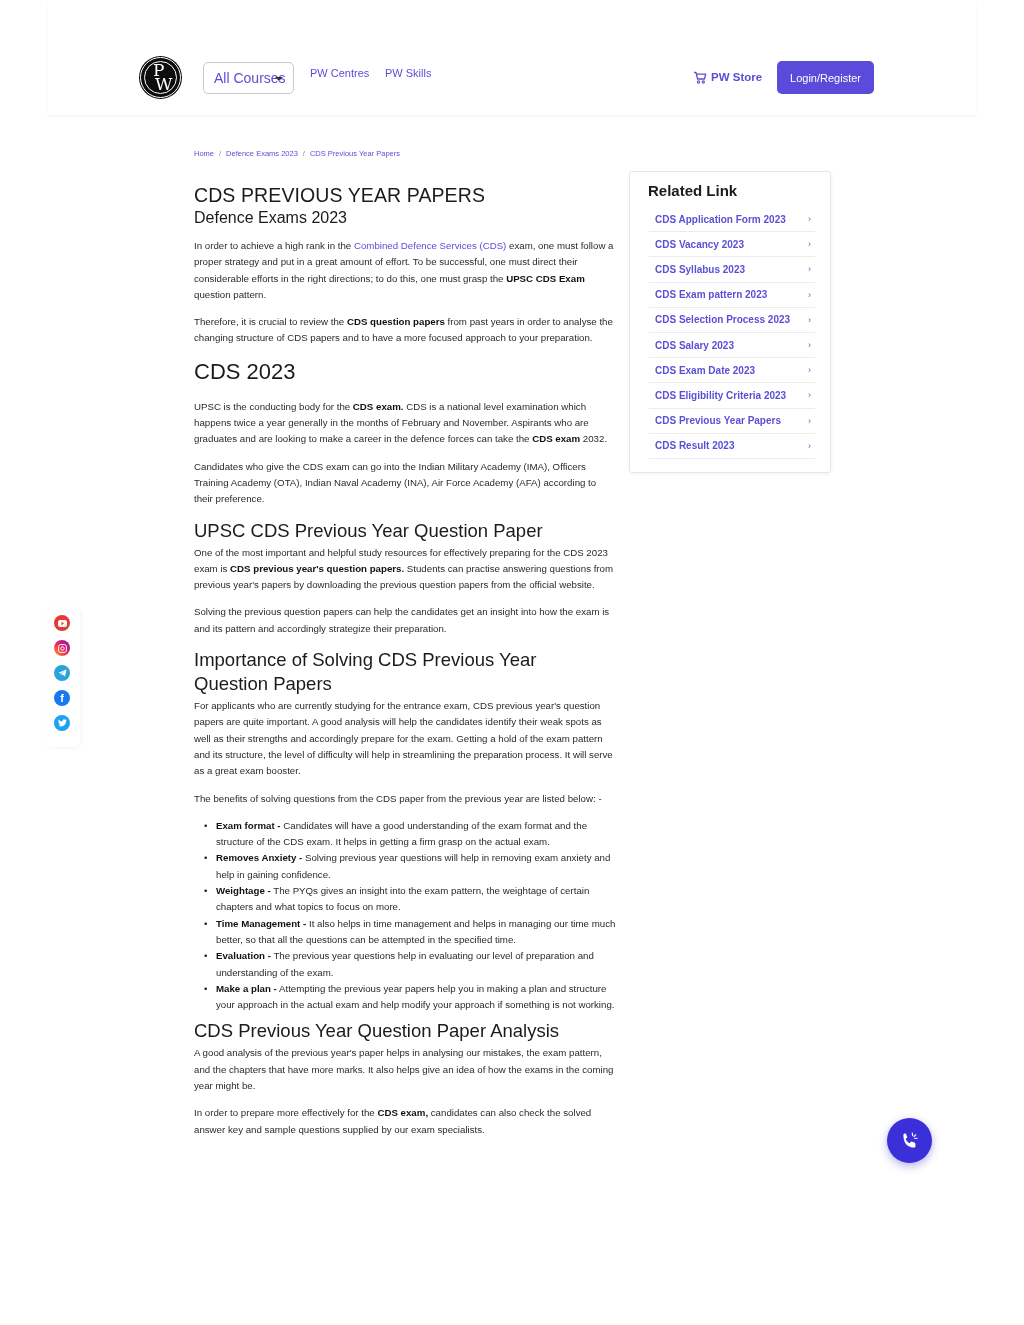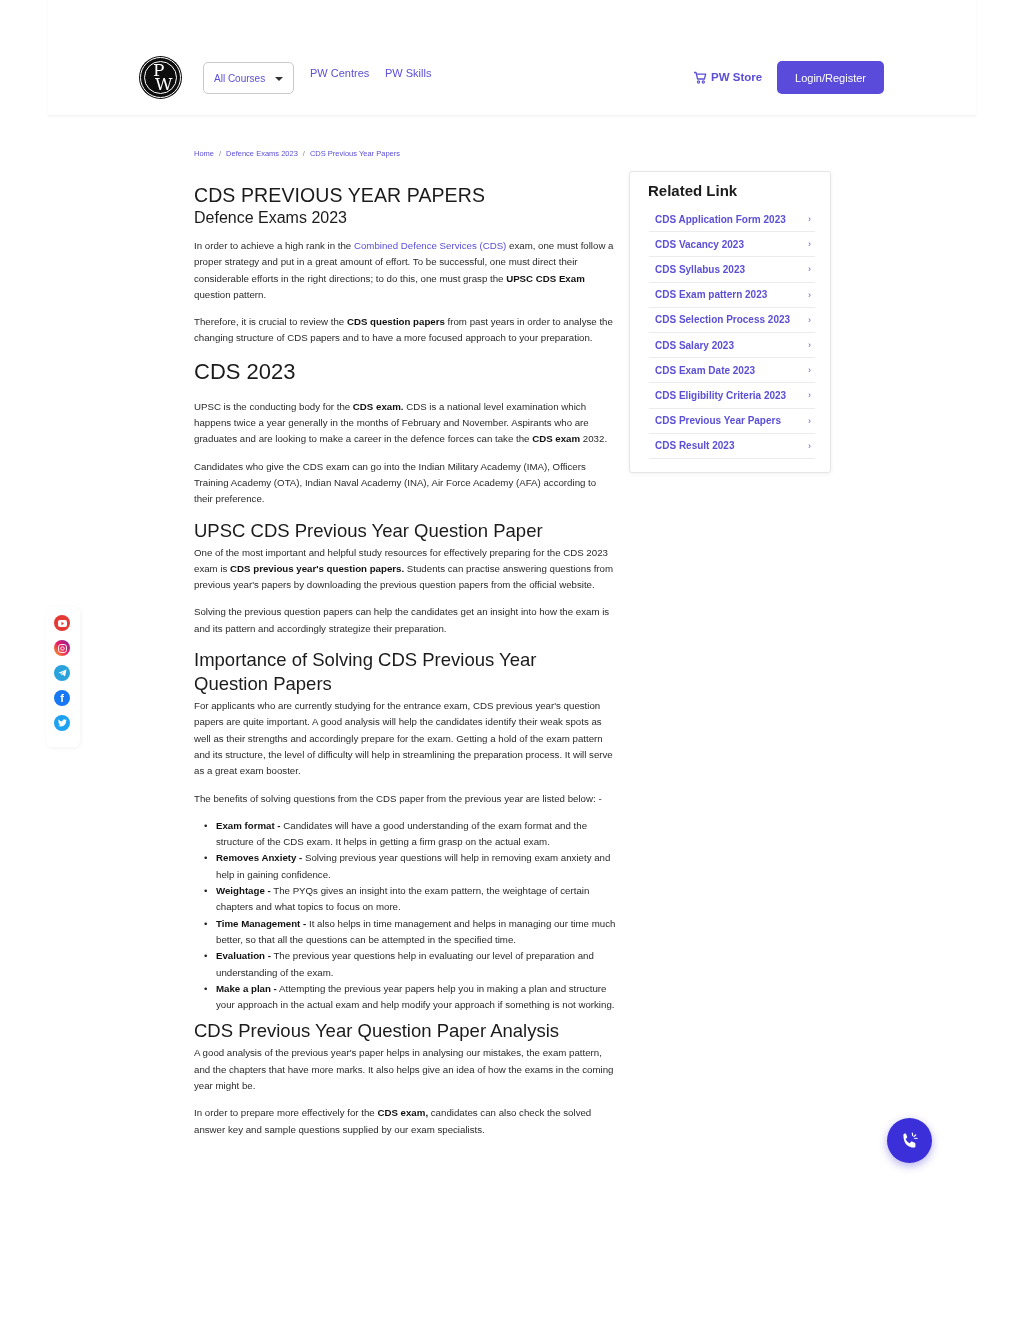--- a/index.html
+++ b/index.html
@@ -5,25 +5,25 @@
   * { box-sizing: border-box; margin: 0; padding: 0; }
   html, body { width: 1024px; height: 1325px; background: #ffffff; overflow: hidden; }
   body { font-family: "Liberation Sans", "DejaVu Sans", sans-serif; color: #1b1b1b; position: relative; }
 
   
   .header { position: absolute; left: 48px; top: 0; width: 928px; height: 116px; box-shadow: 0 1px 2px rgba(0,0,0,0.04); border-bottom: 1px solid #f5f5f5; }
   .logo { position: absolute; left: 92px; top: 57px; width: 41px; height: 41px; border-radius: 50%; background: #0d0d0d; border: 1.5px solid #fff; box-shadow: 0 0 0 1px #0d0d0d; color: #fff; font-family: "DejaVu Serif", serif; }
   .logo .ring { position: absolute; inset: 3px; border-radius: 50%; border: 1px solid #fff; }
   .logo .p { position: absolute; left: 12px; top: 4px; font-size: 17px; line-height: 1; }
   .logo .w { position: absolute; left: 14px; top: 18px; font-size: 17px; line-height: 1; }
-  .all-courses { position: absolute; left: 155px; top: 62px; width: 91px; height: 32px; border: 1px solid #c9c9c9; border-radius: 5px; display: flex; align-items: center; padding-left: 10px; font-size: 10px; color: #5b4fd6; cursor: pointer; }
+  .all-courses { position: absolute; left: 155px; top: 62px; width: 91px; height: 32px; border: 1px solid #c9c9c9; border-radius: 5px; display: flex; align-items: center; padding-left: 10px; font-size: 14px; color: #5b4fd6; cursor: pointer; }
   .caret { position: absolute; right: 10px; top: 14px; width: 0; height: 0; border-left: 4px solid transparent; border-right: 4px solid transparent; border-top: 4px solid #333; }
   .nav-link { position: absolute; top: 67px; font-size: 11px; color: #5b4fd6; text-decoration: none; }
   .store { position: absolute; left: 645px; top: 71px; display: flex; gap: 4px; font-size: 11.5px; font-weight: bold; color: #5b4fd6; }
-  .login-btn { position: absolute; left: 729px; top: 61px; width: 107px; height: 33px; background: #5a4bda; border-radius: 5px; color: #fff; font-size: 11px; display: flex; align-items: center; justify-content: center; cursor: pointer; }
+  .login-btn { position: absolute; left: 729px; top: 61px; width: 97px; height: 33px; background: #5a4bda; border-radius: 5px; color: #fff; font-size: 11px; display: flex; align-items: center; justify-content: center; cursor: pointer; }
 
   
   .breadcrumb { position: absolute; left: 194px; top: 149px; font-size: 7.5px; color: #5b4fd6; display: flex; gap: 5px; }
   .breadcrumb .sep { color: #8a8a8a; }
 
   
   .main { position: absolute; left: 194px; top: 183px; width: 422px; }
   h1.title { font-size: 19.5px; font-weight: normal; letter-spacing: 0.1px; line-height: 24px; color: #1b1b1b; }
   .subtitle { font-size: 16px; line-height: 22px; margin-bottom: 9px; }
   p { font-size: 9.7px; line-height: 16.3px; color: #2a2a2a; margin-bottom: 11px; }

